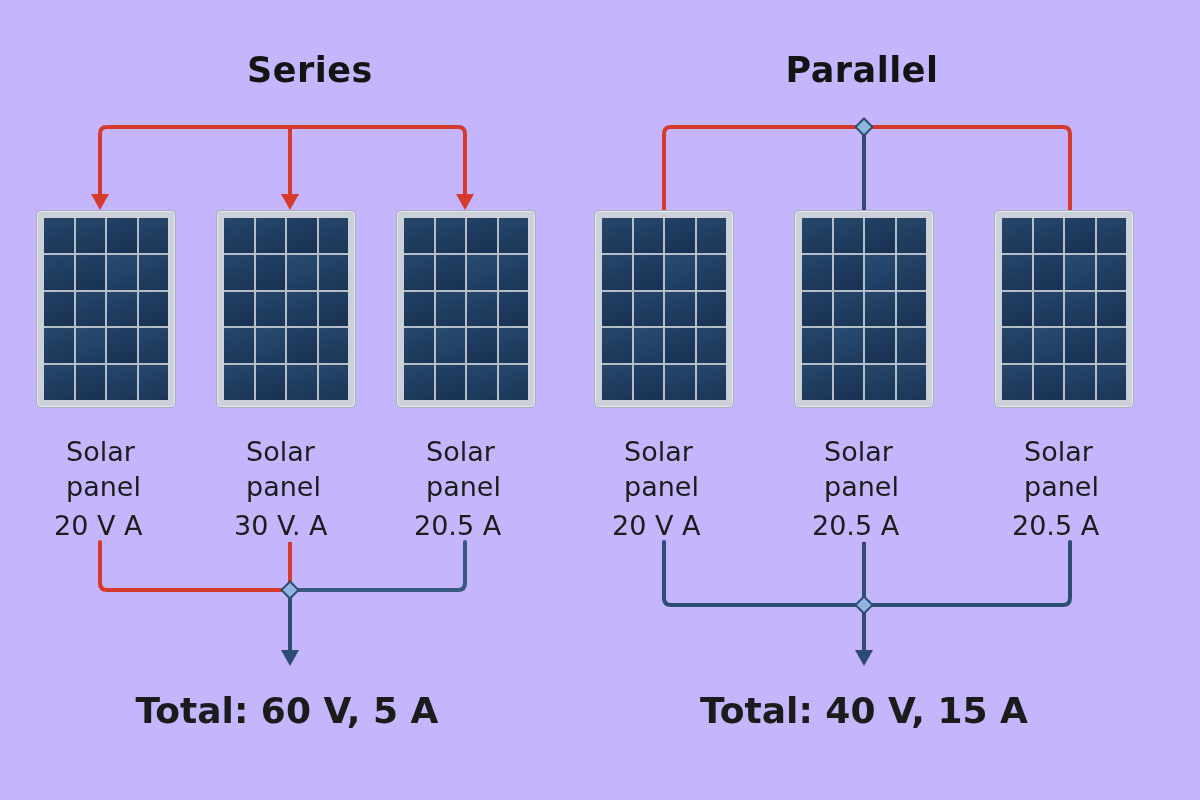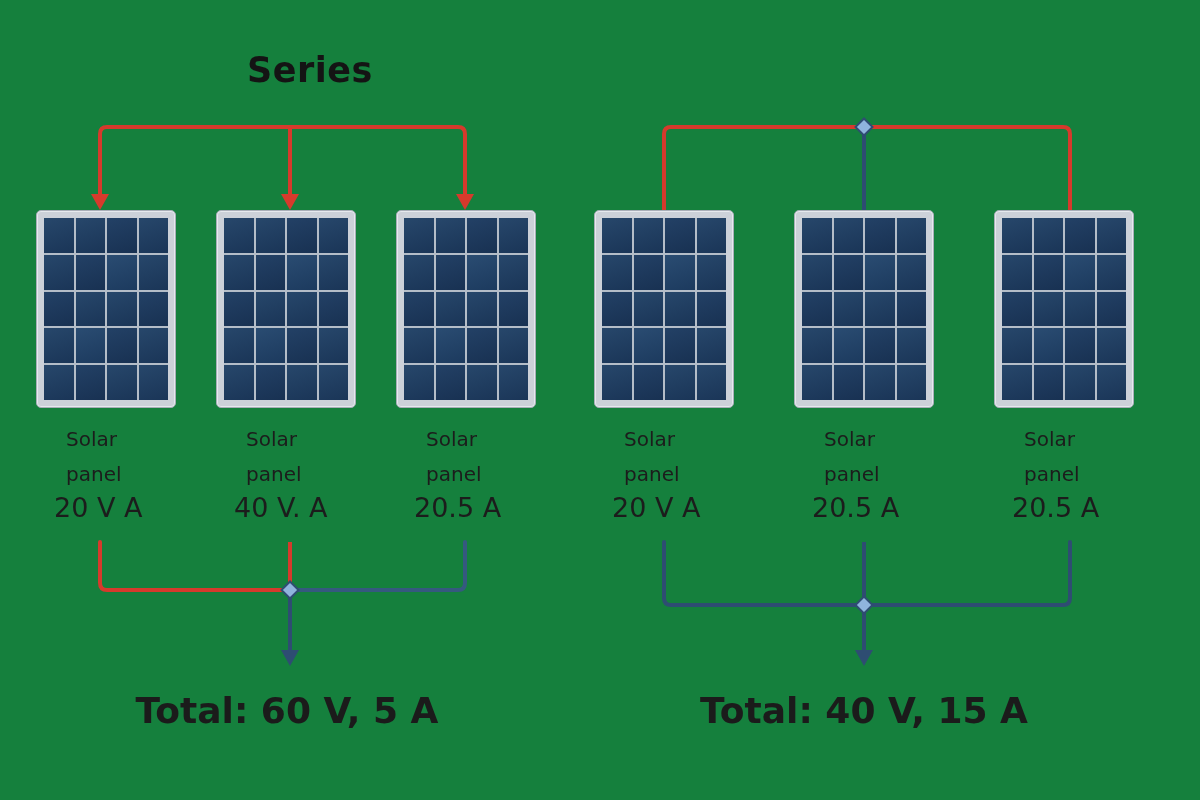--- a/index.html
+++ b/index.html
@@ -1,33 +1,33 @@
 <!DOCTYPE html>
 <html><head>
 <meta charset="utf-8">
 <style>
   html,body{margin:0;padding:0;}
   body{font-family:"DejaVu Sans","Liberation Sans",sans-serif;background:#faf6ee;}
-  .canvas{position:relative;width:1200px;height:800px;background:#15803d;overflow:hidden;}
+  .canvas{position:relative;width:1200px;height:800px;background:#c4b5fd;overflow:hidden;}
   .wires{position:absolute;left:0;top:0;}
   .title{position:absolute;top:50px;font-size:35px;font-weight:700;color:#141414;text-align:center;letter-spacing:.5px;}
   .series-title{left:160px;width:300px;}
   .parallel-title{left:712px;width:300px;}
   .panel-group{position:absolute;top:210px;width:140px;}
   .pg1{left:36px}.pg2{left:216px}.pg3{left:396px}
   .pg4{left:594px}.pg5{left:794px}.pg6{left:994px}
   .panel{width:140px;height:198px;background:#ccd1d9;border:1px solid #a8aeb8;border-radius:5px;
          padding:7px;box-sizing:border-box;box-shadow:inset 0 0 0 1px #e6e9ee;}
   .panel-grid{width:100%;height:100%;display:grid;grid-template-columns:repeat(4,1fr);
               grid-template-rows:repeat(5,1fr);gap:2px;background:#b4bdc8;}
   .cell{background:linear-gradient(160deg,#27476b,#1a3557);}
   .cell:nth-child(3n){background:linear-gradient(160deg,#234166,#183152);}
   .cell:nth-child(7n){background:linear-gradient(160deg,#2a4c72,#1c3a5e);}
-  .panel-label{margin-top:14px;padding-left:30px;width:100px;font-size:20px;line-height:35px;color:#1c1c1c;}
-  .panel-spec{padding-left:18px;font-size:27px;color:#1c1c1c;white-space:nowrap;}
+  .panel-label{margin-top:26px;padding-left:30px;width:100px;font-size:27px;line-height:35px;color:#1c1c1c;}
+  .panel-spec{margin-top:6px;padding-left:18px;font-size:27px;color:#1c1c1c;white-space:nowrap;}
   .total{position:absolute;top:690px;font-size:36px;font-weight:600;color:#1b1b1b;text-align:center;white-space:nowrap;}
   .series-total{left:87px;width:400px;}
   .parallel-total{left:664px;width:400px;}
 </style>
 </head>
 <body>
 
 <div class="canvas">
 
   <svg class="wires" width="1200" height="800" viewBox="0 0 1200 800">
@@ -50,20 +50,21 @@
     <rect x="284" y="584" width="12" height="12" fill="#8fb4dd" stroke="#2e4d72" stroke-width="2" transform="rotate(45 290 590)"></rect>
 
     <path d="M664 542 L664 598 Q664 605 671 605 L1063 605 Q1070 605 1070 598 L1070 542" fill="none" stroke="#2e4d72" stroke-width="4" stroke-linecap="round"></path>
     <path d="M864 542 L864 605" fill="none" stroke="#2e4d72" stroke-width="4"></path>
     <path d="M864 605 L864 652" fill="none" stroke="#2e4d72" stroke-width="4"></path>
     <polygon points="855,650 873,650 864,666" fill="#2e4d72"></polygon>
     <rect x="858" y="599" width="12" height="12" fill="#8fb4dd" stroke="#2e4d72" stroke-width="2" transform="rotate(45 864 605)"></rect>
   </svg>
 
   <div class="title series-title">Series</div>
+  <div class="title parallel-title">Parallel</div>
 
   <div class="panel-group pg1">
     <div class="panel">
       <div class="panel-grid">
           <div class="cell"></div>
           <div class="cell"></div>
           <div class="cell"></div>
           <div class="cell"></div>
           <div class="cell"></div>
           <div class="cell"></div>
@@ -105,21 +106,21 @@
           <div class="cell"></div>
           <div class="cell"></div>
           <div class="cell"></div>
           <div class="cell"></div>
           <div class="cell"></div>
           <div class="cell"></div>
           <div class="cell"></div>
         </div>
     </div>
     <div class="panel-label">Solar panel</div>
-    <div class="panel-spec">40 V. A</div>
+    <div class="panel-spec">30 V. A</div>
   </div>
   <div class="panel-group pg3">
     <div class="panel">
       <div class="panel-grid">
           <div class="cell"></div>
           <div class="cell"></div>
           <div class="cell"></div>
           <div class="cell"></div>
           <div class="cell"></div>
           <div class="cell"></div>

